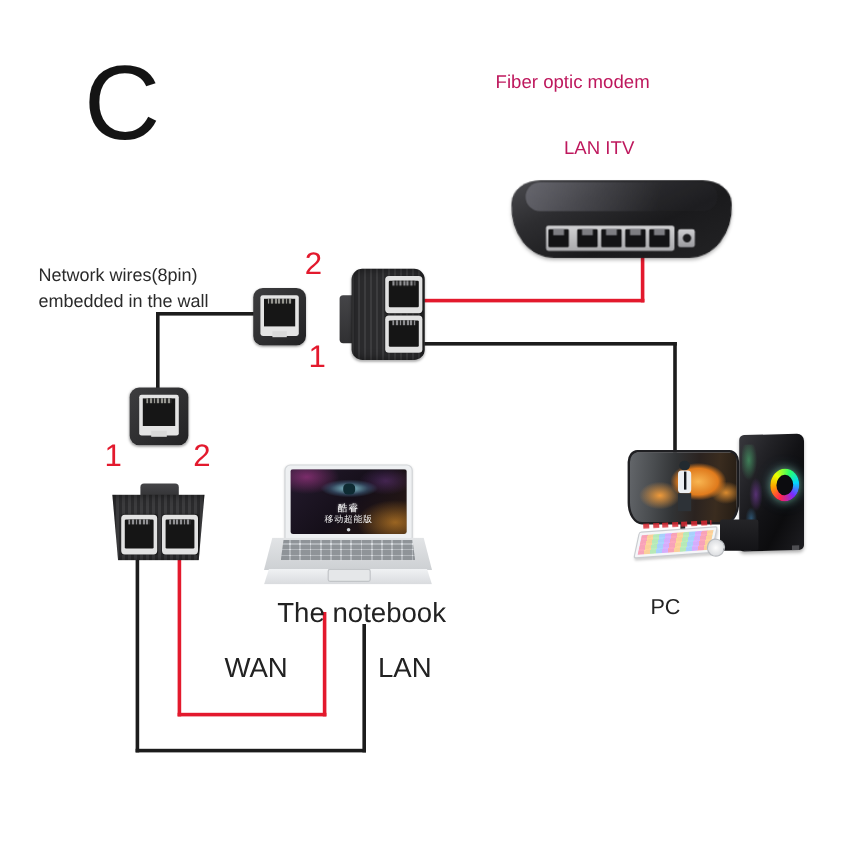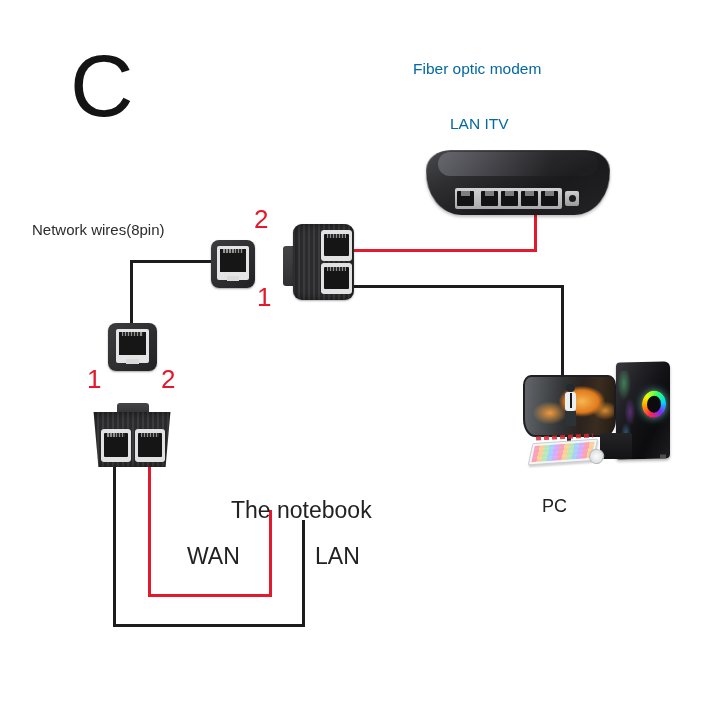--- a/index.html
+++ b/index.html
@@ -3,21 +3,21 @@
 <meta charset="utf-8">
 <style>
   html,body{margin:0;padding:0;background:#fff;}
   .stage{
     position:relative;width:720px;height:720px;margin:0 auto;overflow:hidden;
     background:#fff;font-family:"Liberation Sans",sans-serif;color:#2b2b2b;
   }
   .abs{position:absolute;}
   
   .variant{font-size:88px;line-height:1;color:#141414;font-weight:400;}
-  .lbl{font-size:15.5px;color:#0369a1;white-space:nowrap;}
+  .lbl{font-size:15.5px;color:#be185d;white-space:nowrap;}
   .lbl-big{font-size:23px;color:#222;white-space:nowrap;}
   .note{font-size:15px;line-height:21.5px;color:#2b2b2b;white-space:nowrap;}
   .portnum{font-size:26px;color:var(--wire-red,#e3192d);line-height:1;}
   
   .wire{background:var(--wire-black,#1c1c1c);}
   .wire.red{background:var(--wire-red,#e3192d);}
   
   .modem-body{
     position:absolute;left:0;top:0;width:188px;height:68px;
     border-radius:24px 24px 38px 38px / 20px 20px 46px 46px;
@@ -131,24 +131,25 @@
     background:radial-gradient(#fdfdfd,#cfd2d6);border:1px solid #b9bcc0;border-radius:45% 45% 50% 50%;}
 </style>
 </head>
 <body>
 
 <div class="stage" style="background: rgb(255, 255, 255);">
 
   <div class="abs variant" style="left:70px;top:42px;">C</div>
 
   <div class="abs lbl" style="left:413px;top:60px;">Fiber optic modem</div>
-  <div class="abs lbl" style="left:450px;top:115px;">LAN ITV</div>
+  <div class="abs lbl" style="left:470px;top:115px;">LAN ITV</div>
 
   <div class="abs note" style="left:32px;top:219px;">
     <div>Network wires(8pin)</div>
+    <div>embedded in the wall</div>
   </div>
 
   <div class="abs wire" style="left:130px;top:260px;width:84px;height:3px;"></div>
   <div class="abs wire" style="left:130px;top:260px;width:3px;height:66px;"></div>
 
   <div class="abs wire red" style="left:534px;top:213px;width:3px;height:39px;"></div>
   <div class="abs wire red" style="left:352px;top:249px;width:185px;height:3px;"></div>
 
   <div class="abs wire" style="left:352px;top:285px;width:212px;height:3px;"></div>
   <div class="abs wire" style="left:561px;top:285px;width:3px;height:92px;"></div>
@@ -195,20 +196,36 @@
   <div class="abs portnum" style="left:87px;top:366px;">1</div>
   <div class="abs portnum" style="left:161px;top:366px;">2</div>
 
   <div class="abs" style="left:92px;top:403px;width:80px;height:64px;">
     <div class="spl-tab" style="position:absolute;left:25px;top:0;width:32px;height:13px;border-radius:3px 3px 0 0;"></div>
     <div class="spl-body" style="position:absolute;left:0;top:9px;width:80px;height:55px;clip-path:polygon(2% 0,98% 0,92% 100%,8% 100%);"></div>
     <div class="rport" style="position:absolute;left:9px;top:26px;width:30px;height:33px;"></div>
     <div class="rport" style="position:absolute;left:43px;top:26px;width:30px;height:33px;"></div>
   </div>
 
+  <div class="abs" style="left:220px;top:384px;width:140px;height:110px;">
+    <div class="lap-screen">
+      <div class="lap-display">
+        <div class="lap-logo"></div>
+        <div class="lap-cn1">酷睿</div>
+        <div class="lap-cn2">移动超能版</div>
+        <div class="lap-dot"></div>
+      </div>
+    </div>
+    <div class="lap-deck">
+      <div class="lap-keys"></div>
+    </div>
+    <div class="lap-front">
+      <div class="lap-trackpad"></div>
+    </div>
+  </div>
   <div class="abs lbl-big" style="left:231px;top:497px;">The notebook</div>
 
   <div class="abs lbl-big" style="left:187px;top:543px;">WAN</div>
   <div class="abs lbl-big" style="left:315px;top:543px;">LAN</div>
 
   <div class="abs" style="left:523px;top:362px;width:150px;height:104px;">
     <div class="pc-stand"></div>
     <div class="pc-base"></div>
     <div class="pc-monitor">
       <div class="pc-fig-head"></div>

